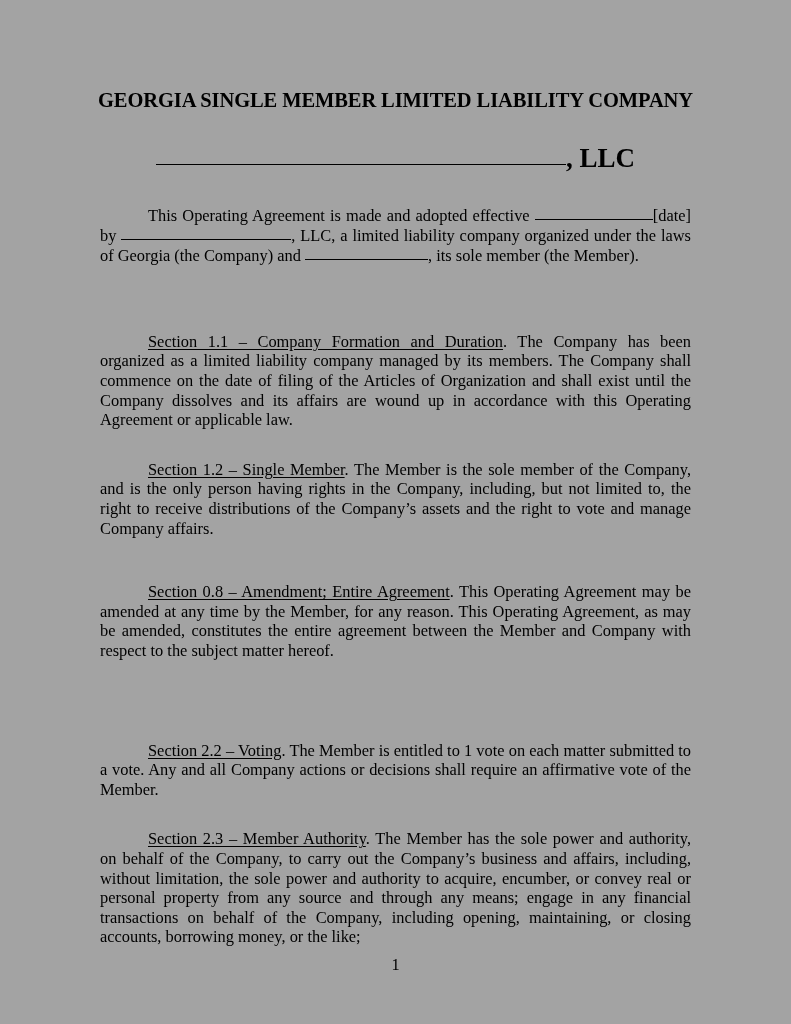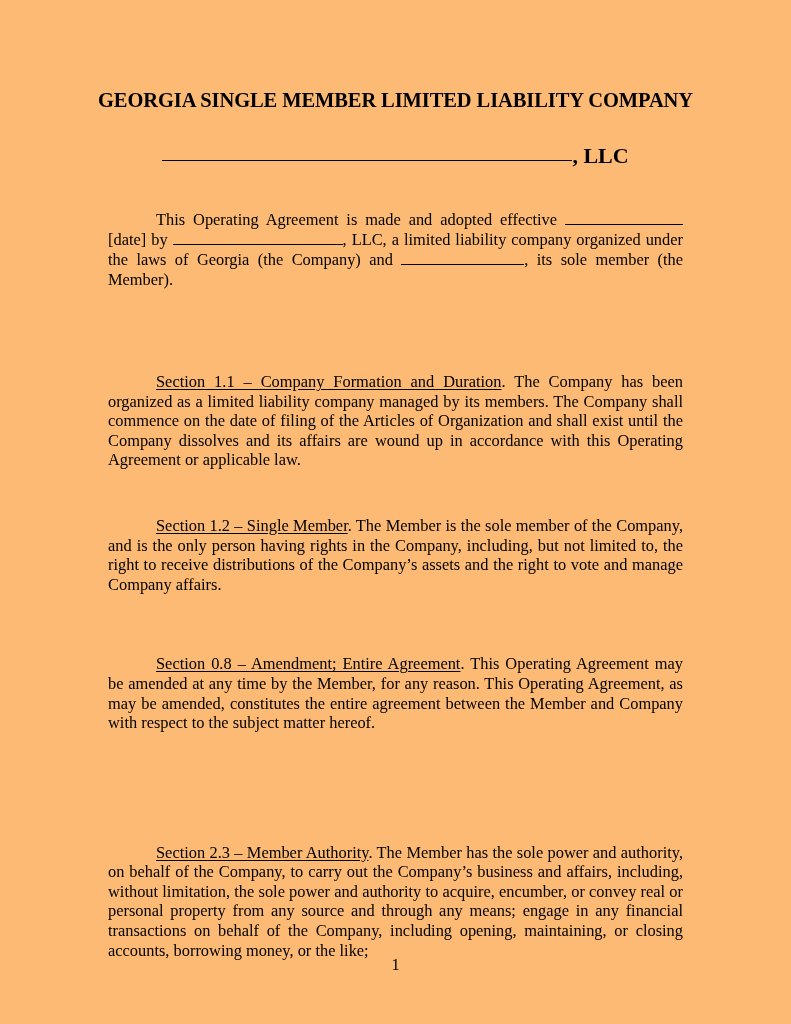--- a/index.html
+++ b/index.html
@@ -8,21 +8,21 @@
     background: #ffffff;
   }
   body {
     font-family: "Liberation Serif", "DejaVu Serif", serif;
     color: #000000;
   }
   .page {
     position: relative;
     width: 791px;
     height: 1024px;
-    background: #fdba74;
+    background: #a3a3a3;
     box-sizing: border-box;
     overflow: hidden;
   }
   .content {
     position: absolute;
     left: 92px;
     top: 88px;
     width: 607px;
   }
 
@@ -35,21 +35,21 @@
     letter-spacing: -0.1px;
   }
   .doc-title .line-of {
     display: block;
   }
 
   .title-llc-row {
     display: block;
     text-align: center;
     font-weight: bold;
-    font-size: 22px;
+    font-size: 27px;
     line-height: 25.5px;
     white-space: nowrap;
     margin-top: 1px;
   }
   .blank-title {
     display: inline-block;
     width: 410px;
     border-bottom: 1.6px solid #000;
     vertical-align: 2px;
     height: 0.9em;
@@ -58,21 +58,21 @@
     text-align: center;
     font-weight: bold;
     font-size: 17px;
     line-height: 21px;
     letter-spacing: -0.15px;
     margin-top: 0px;
   }
 
   
   p {
-    margin: 16px;
+    margin: 8px;
     font-size: 16.4px;
     line-height: 19.6px;
     text-align: justify;
     text-justify: inter-word;
   }
   p.indent {
     text-indent: 48px;
   }
   .gap-intro { height: 26px; }
   .gap-para  { height: 14px; }
@@ -147,20 +147,21 @@
     <div class="gap-para"></div>
 
     <div class="gap-para"></div>
     <p class="indent"><span class="sec-title">Section 0.8 – Amendment; Entire Agreement</span><span>.  This Operating Agreement may be amended at any time by the Member, for any reason.  This Operating Agreement, as may be amended, constitutes the entire agreement between the Member and Company with respect to the subject matter hereof.</span></p>
 
     <div class="gap-article-before"></div>
     <div class="gap-article-after"></div>
 
 
     <div class="gap-para"></div>
+    <p class="indent"><span class="sec-title">Section 2.2 – Voting</span><span>.  The Member is entitled to 1 vote on each matter submitted to a vote.  Any and all Company actions or decisions shall require an affirmative vote of the Member.</span></p>
 
     <div class="gap-para"></div>
     <p class="indent"><span class="sec-title">Section 2.3 – Member Authority</span><span>. The Member has the sole power and authority, on behalf of the Company, to carry out the Company’s business and affairs, including, without limitation, the sole power and authority to acquire, encumber, or convey real or personal property from any source and through any means; engage in any financial transactions on behalf of the Company, including opening, maintaining, or closing accounts, borrowing money, or the like;</span></p>
 
   </div>
 
   <div class="page-number">1</div>
 
 </div>
 

